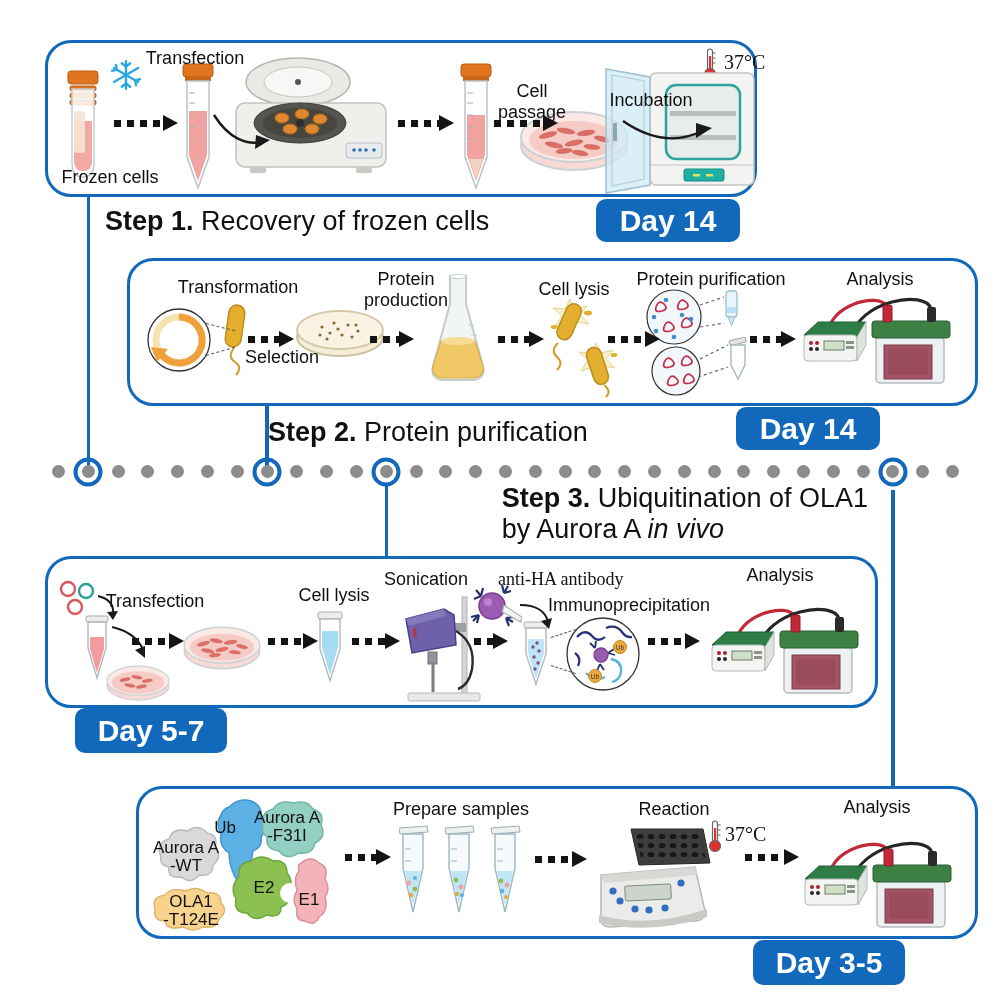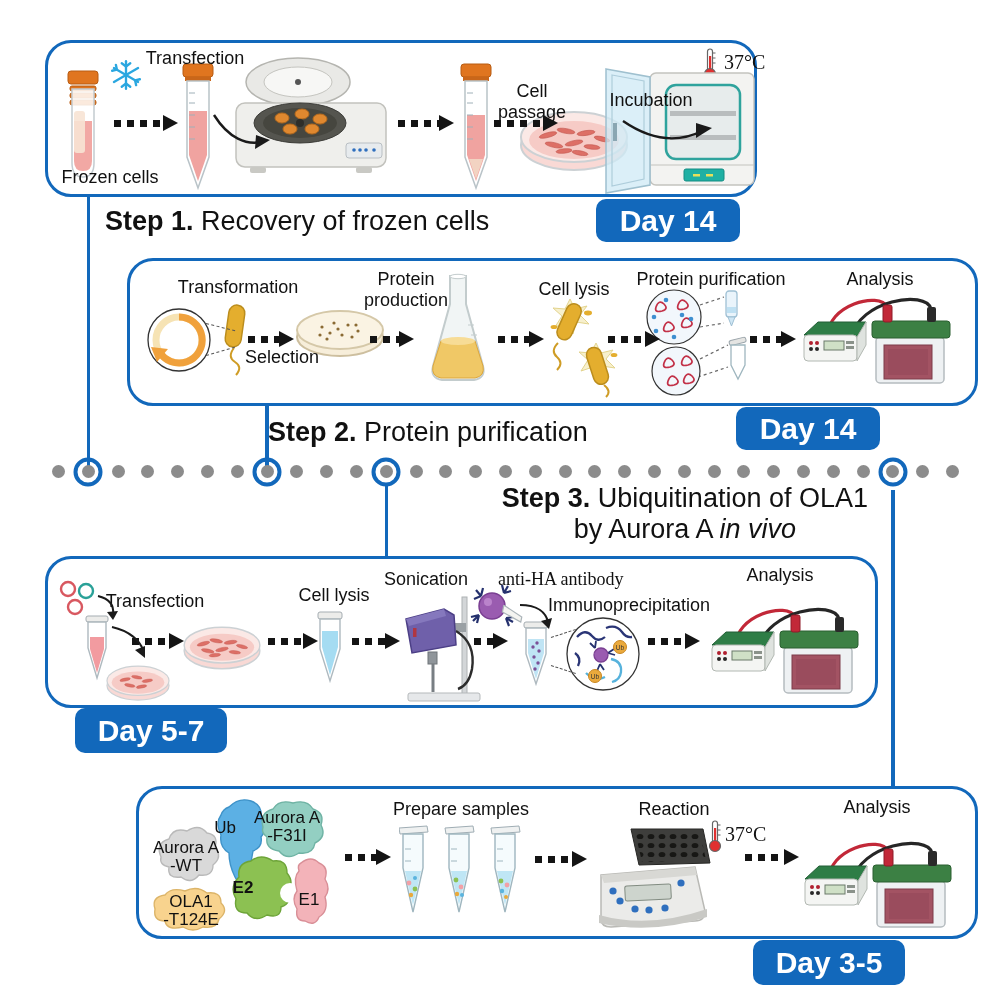--- a/index.html
+++ b/index.html
@@ -3,21 +3,21 @@
 <meta charset="utf-8">
 <style>
   html,body{margin:0;padding:0;background:#fff;}
   .stage{position:relative;width:996px;height:996px;background:#fff;overflow:hidden;
          font-family:"Liberation Sans",sans-serif;color:#111;}
   .panel{position:absolute;border:3.5px solid var(--blue);border-radius:26px;background:#fff;box-sizing:border-box;}
   .badge{position:absolute;background:var(--blue);border-radius:10px;color:#fff;font-weight:bold;
          font-size:30px;display:flex;align-items:center;justify-content:center;z-index:6;}
   .title{position:absolute;font-size:27px;white-space:nowrap;z-index:3;}
   .title b{font-weight:bold;}
-  .title .t2{text-align:center;}
+  .title .t2{text-align:left;}
   .lbl{position:absolute;font-size:18px;line-height:21px;text-align:center;z-index:3;}
   .lbl.left{text-align:left;font-family:Liberation Serif, serif;}
   .vline{position:absolute;width:3.5px;background:var(--blue);z-index:1;}
   .tl-dot{position:absolute;width:13px;height:13px;border-radius:50%;background:var(--dot);top:0;z-index:2;}
   .tl-dot.ringed::after{content:"";position:absolute;left:50%;top:50%;width:21px;height:21px;
         border:4.5px solid var(--blue);border-radius:50%;transform:translate(-50%,-50%);}
   .da{position:absolute;height:17px;z-index:3;}
   .da::before{content:"";position:absolute;left:0;right:15px;top:5px;height:7px;
         background:repeating-linear-gradient(90deg,var(--arrow) 0 7px,transparent 7px 13px);}
   .da::after{content:"";position:absolute;right:0;top:0;width:0;height:0;
@@ -513,21 +513,21 @@
       </svg>
       <span class="bloblbl" style="left:60px;top:26px;width:44px;">Ub</span>
       <div class="bloblbl" style="left:100px;top:16px;width:88px;">
         <div>Aurora A</div>
           <div>-F31I</div>
       </div>
       <div class="bloblbl" style="left:0px;top:46px;width:86px;">
         <div>Aurora A</div>
           <div>-WT</div>
       </div>
-      <span class="bloblbl" style="left:80px;top:86px;width:40px;font-weight:bold;">E2</span>
+      <span class="bloblbl" style="left:101px;top:86px;width:40px;">E2</span>
       <span class="bloblbl" style="left:146px;top:98px;width:40px;">E1</span>
       <div class="bloblbl" style="left:8px;top:100px;width:80px;">
         <div>OLA1</div>
           <div>-T124E</div>
       </div>
     </div>
     <div class="da" style="left:206px;top:60px;width:46px;"></div>
 
     <span class="lbl" style="left:252px;top:10px;width:140px;">Prepare samples</span>
     <svg class="abs" style="left:260px;top:36px;" width="132" height="100" viewBox="0 0 132 100">

